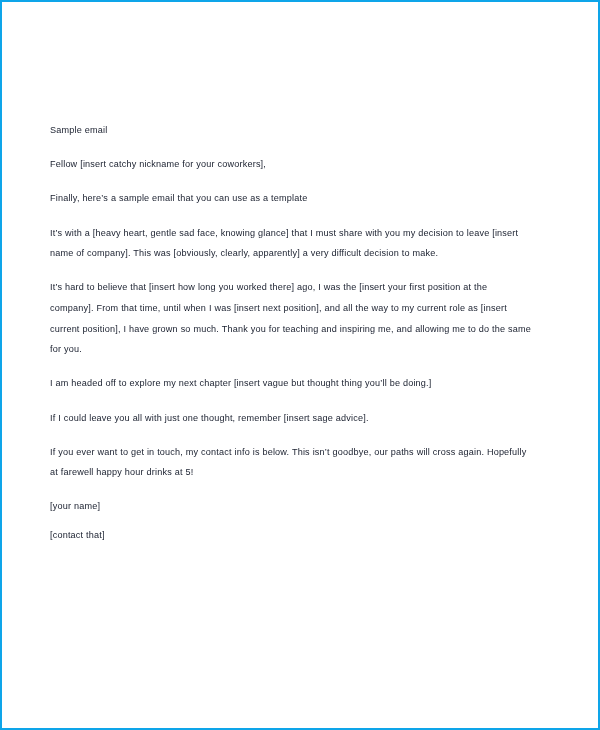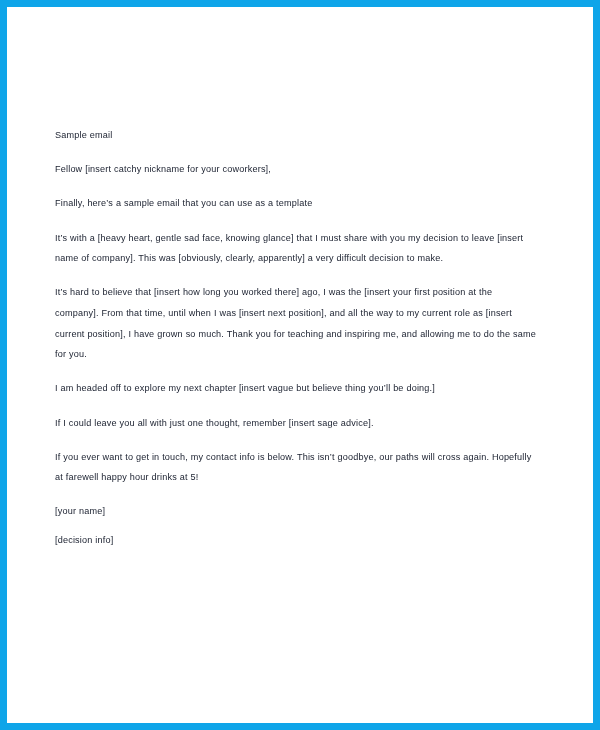--- a/index.html
+++ b/index.html
@@ -12,21 +12,21 @@
     height: 730px;
     font-family: "Liberation Sans", sans-serif;
     overflow: hidden;
   }
   #page {
     position: relative;
     box-sizing: border-box;
     width: 600px;
     height: 730px;
     background: #ffffff;
-    border: 7px solid #0ea5e9;
+    border: 2px solid #0ea5e9;
     padding: 17px;
   }
   #doc-body {
     position: absolute;
     left: 48px;
     top: 118px;
     width: 482px;
   }
   .para {
     color: #191f2e;
@@ -57,25 +57,25 @@
     <p class="para title-line">Sample email</p>
 
     <p class="para">Fellow [insert catchy nickname for your coworkers],</p>
 
     <p class="para">Finally, here’s a sample email that you can use as a template</p>
 
     <p class="para">It’s with a [heavy heart, gentle sad face, knowing glance] that I must share with you my decision to leave [insert name of company]. This was [obviously, clearly, apparently] a very difficult decision to make.</p>
 
     <p class="para">It’s hard to believe that [insert how long you worked there] ago, I was the [insert your first position at the company]. From that time, until when I was [insert next position], and all the way to my current role as [insert current position], I have grown so much. Thank you for teaching and inspiring me, and allowing me to do the same for you.</p>
 
-    <p class="para">I am headed off to explore my next chapter [insert vague but believe thing you’ll be doing.]</p>
+    <p class="para">I am headed off to explore my next chapter [insert vague but thought thing you’ll be doing.]</p>
 
 
     <p class="para">If I could leave you all with just one thought, remember [insert sage advice].</p>
 
     <p class="para">If you ever want to get in touch, my contact info is below. This isn’t goodbye, our paths will cross again. Hopefully at farewell happy hour drinks at 5!</p>
 
     <p class="para sig-line">[your name]</p>
 
-    <p class="para">[decision info]</p>
+    <p class="para">[contact that]</p>
 
   </div>
 </div>
 
 </body></html>

